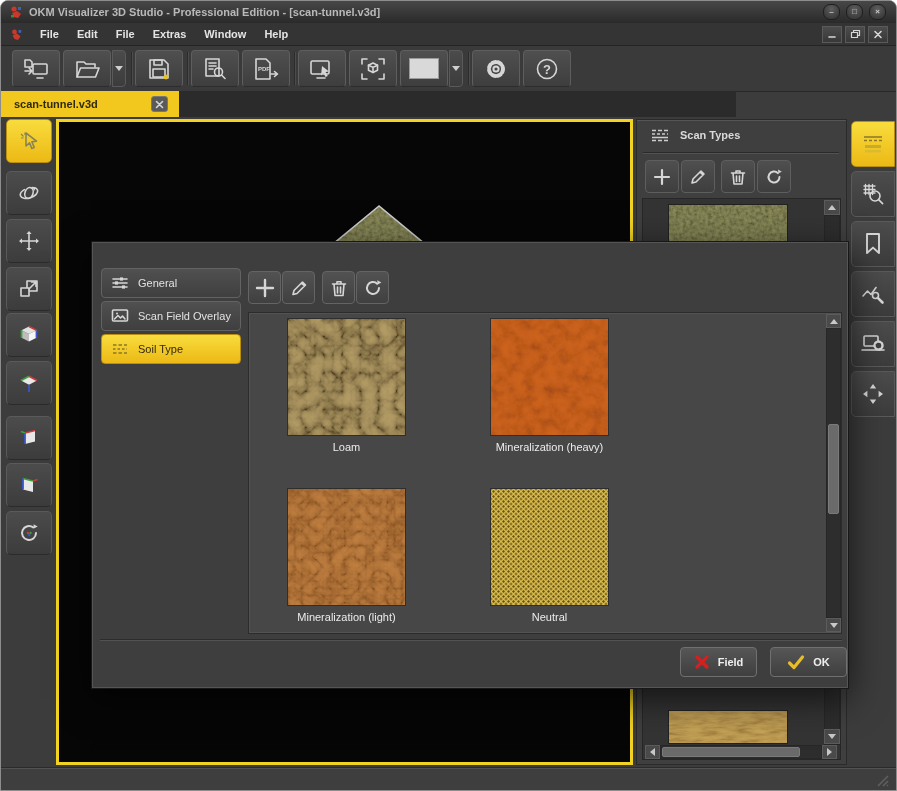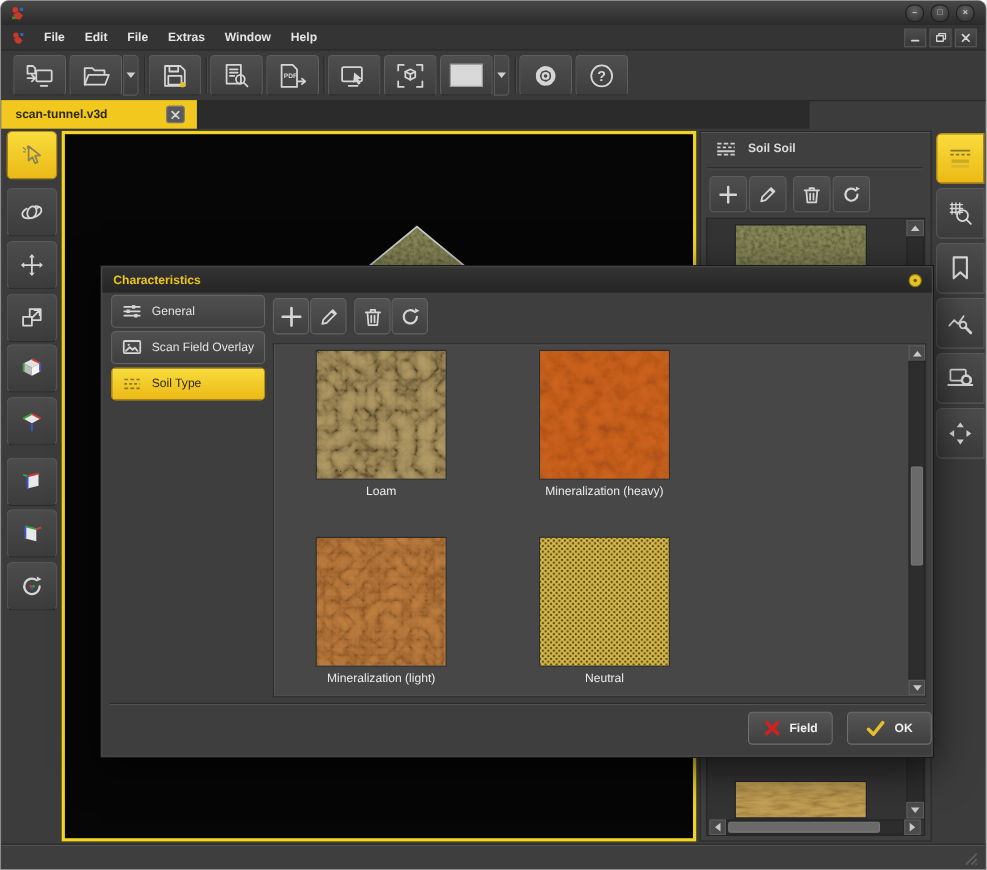--- a/index.html
+++ b/index.html
@@ -138,20 +138,21 @@
 
 <div class="app">
 
   <div class="abs titlebar">
     <svg width="14" height="14" style="margin:0 6px 0 8px">
       <circle cx="5" cy="4" r="2.6" fill="#c8392b"></circle>
         <path d="M3 8l5-2 4 3-3 4-4-1z" fill="#c8392b"></path>
       <rect x="9" y="2" width="3" height="3" fill="#3a62b0"></rect>
         <rect x="2" y="10" width="3" height="2.5" fill="#3c8a3c"></rect>
     </svg>
+    <span>OKM Visualizer 3D Studio - Professional Edition - [scan-tunnel.v3d]</span>
     <div style="margin-left:auto;display:flex;margin-right:10px">
       <div class="wbtn">
           <span>–</span>
         </div>
       <div class="wbtn">
           <span>□</span>
         </div>
       <div class="wbtn">
           <span>×</span>
         </div>
@@ -365,21 +366,21 @@
   <div class="abs rpanel">
     <div class="rp-title">
       <svg width="20" height="14">
         <g stroke="#cdcdcd" stroke-width="1.6">
             <path d="M2 2.5h16" stroke-dasharray="4 2"></path>
             <path d="M2 6h16" stroke-dasharray="3 2"></path>
             <path d="M2 9.5h16"></path>
             <path d="M2 12.5h16" stroke-dasharray="4 2"></path>
           </g>
       </svg>
-      <span>Soil Soil</span>
+      <span>Scan Types</span>
     </div>
     <div style="position:absolute;left:6px;top:32px;width:196px;height:1px;background:#2a2a2a;box-shadow:0 1px 0 #525252"></div>
     <div class="ptool" style="left:8px">
       <svg width="20" height="20" class="ic" style="stroke-width:2.2">
           <path d="M10 3v14M3 10h14"></path>
         </svg>
     </div>
     <div class="ptool" style="left:44px">
       <svg width="20" height="20" class="ic">
           <path d="M4 16l1-4 8-8 3 3-8 8zM12 5l3 3"></path>
@@ -460,27 +461,20 @@
       <circle cx="18.5" cy="14.5" r="4" stroke-width="2.4" stroke-dasharray="2 1.6" fill="#3f3f3f"></circle>
     </svg>
   </div>
   <div class="rtab" style="top:370px">
     <svg width="26" height="26" fill="#d6d6d6">
       <path d="M13 3l3.2 4.4H9.8zM13 23l3.2-4.4H9.8zM3 13l4.4-3.2v6.4zM23 13l-4.4-3.2v6.4z"></path>
     </svg>
   </div>
 
   <div class="abs dialog">
-    <div class="dlg-title">
-      <span>Characteristics</span>
-      <svg width="14" height="14" style="margin-left:auto;margin-right:8px">
-        <circle cx="7" cy="7" r="5.6" fill="#e5c326" stroke="#8a7210"></circle>
-          <circle cx="7" cy="7" r="1.6" fill="#6b5a0c"></circle>
-      </svg>
-    </div>
 
     <div class="dtab" style="top:59px">
       <svg width="18" height="16" class="ic">
         <rect x="1.5" y="2" width="15" height="11" rx="1"></rect>
           <path d="M3.5 11l3.5-3.5 2.5 2.5 2-2 2.5 3"></path>
           <circle cx="6" cy="5.5" r="1" fill="#d6d6d6" stroke="none"></circle>
       </svg>
       <span>Scan Field Overlay</span>
     </div>
     <div class="dtab" style="top:26px">

